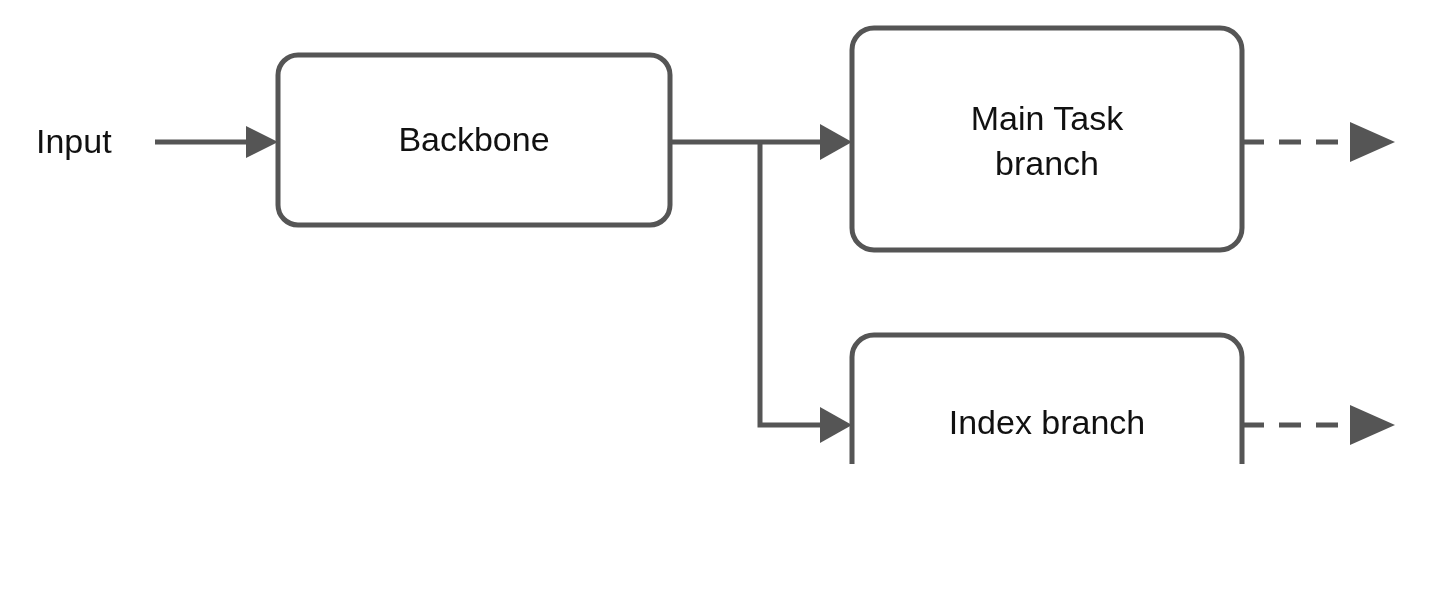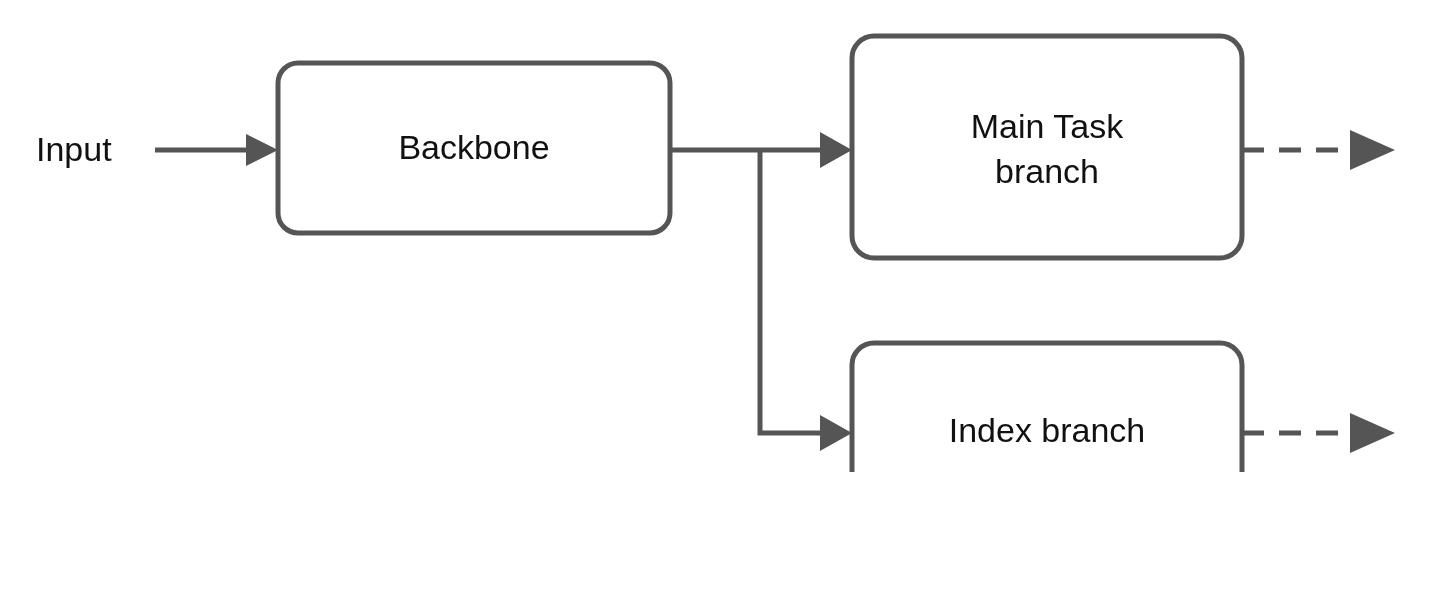--- a/index.html
+++ b/index.html
@@ -10,21 +10,20 @@
   }
   body {
     font-family: "Liberation Sans", sans-serif;
   }
   #canvas {
     position: relative;
     width: 1448px;
     height: 464px;
     background: #ffffff;
     overflow: hidden;
-    margin-top: 8px;
   }
   #diagram-svg {
     position: absolute;
     top: 0;
     left: 0;
     width: 1448px;
     height: 608px;
     display: block;
   }
   .node-box {

